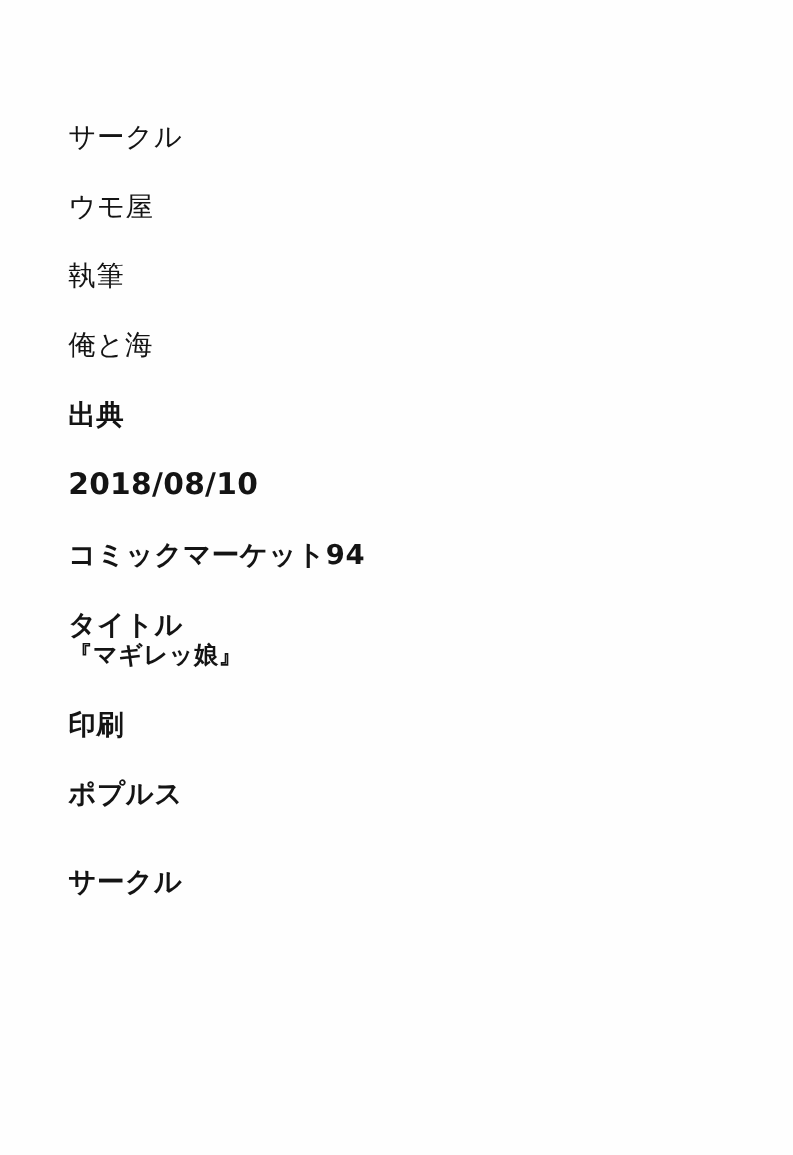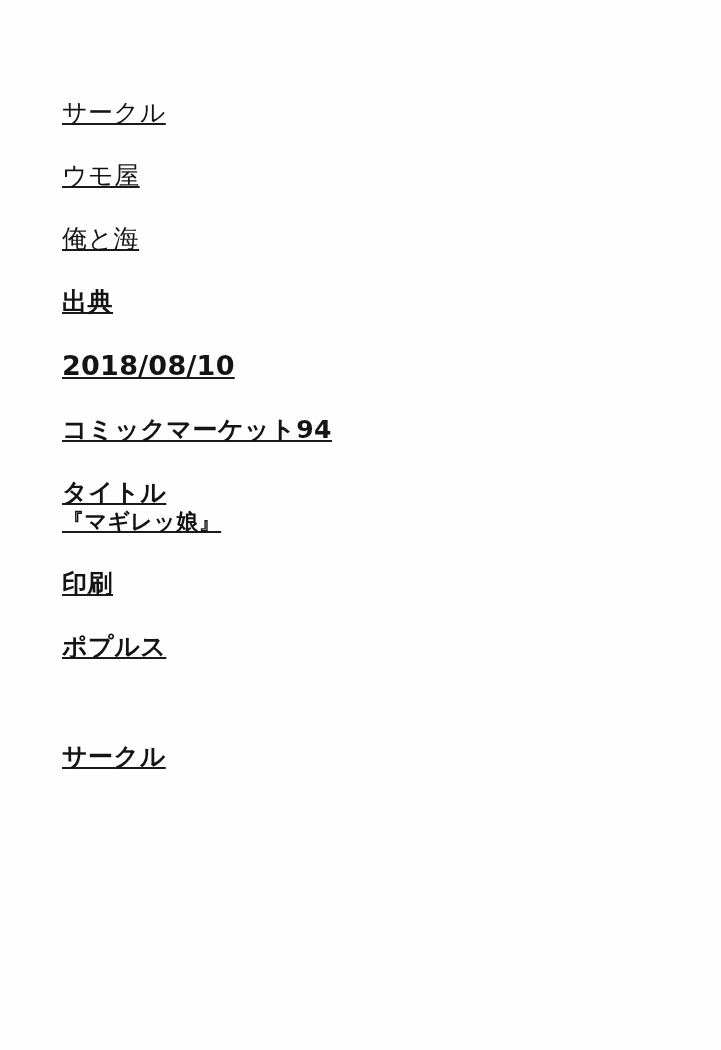--- a/index.html
+++ b/index.html
@@ -17,40 +17,39 @@
     color: #1a1a1a;
   }
   .page {
     position: absolute;
     inset: 0;
     background: #fefefe;
   }
   .colophon {
     position: absolute;
     left: 62px;
-    top: 100px;
+    top: 112px;
     width: 560px;
-    text-decoration: underline;
   }
   .line {
     font-size: 25px;
     line-height: 1.0;
     letter-spacing: 0.02em;
     white-space: pre;
     color: #141414;
   }
   
   .blk {
     margin-bottom: 38px;
   }
   .blk.tight {
     margin-bottom: 6px;
   }
   .blk.big-gap {
-    margin-bottom: 85px;
+    margin-bottom: 55px;
   }
   .label {
     font-weight: 400;
   }
   .label.bold {
     font-weight: 700;
   }
   .value {
     font-weight: 400;
   }
@@ -79,20 +78,21 @@
 </head>
 <body>
 
 <div class="page">
   <div class="colophon">
 
     <div class="line blk">サークル</div>
 
     <div class="line blk">ウモ屋</div>
 
+    <div class="line blk">執筆</div>
 
     <div class="line blk">俺と海</div>
 
     <div class="line label bold blk">出典</div>
 
     <div class="line date blk">2018/08/10</div>
 
     <div class="line event blk">コミックマーケット94</div>
 
     <div class="line label bold blk tight">タイトル</div>

